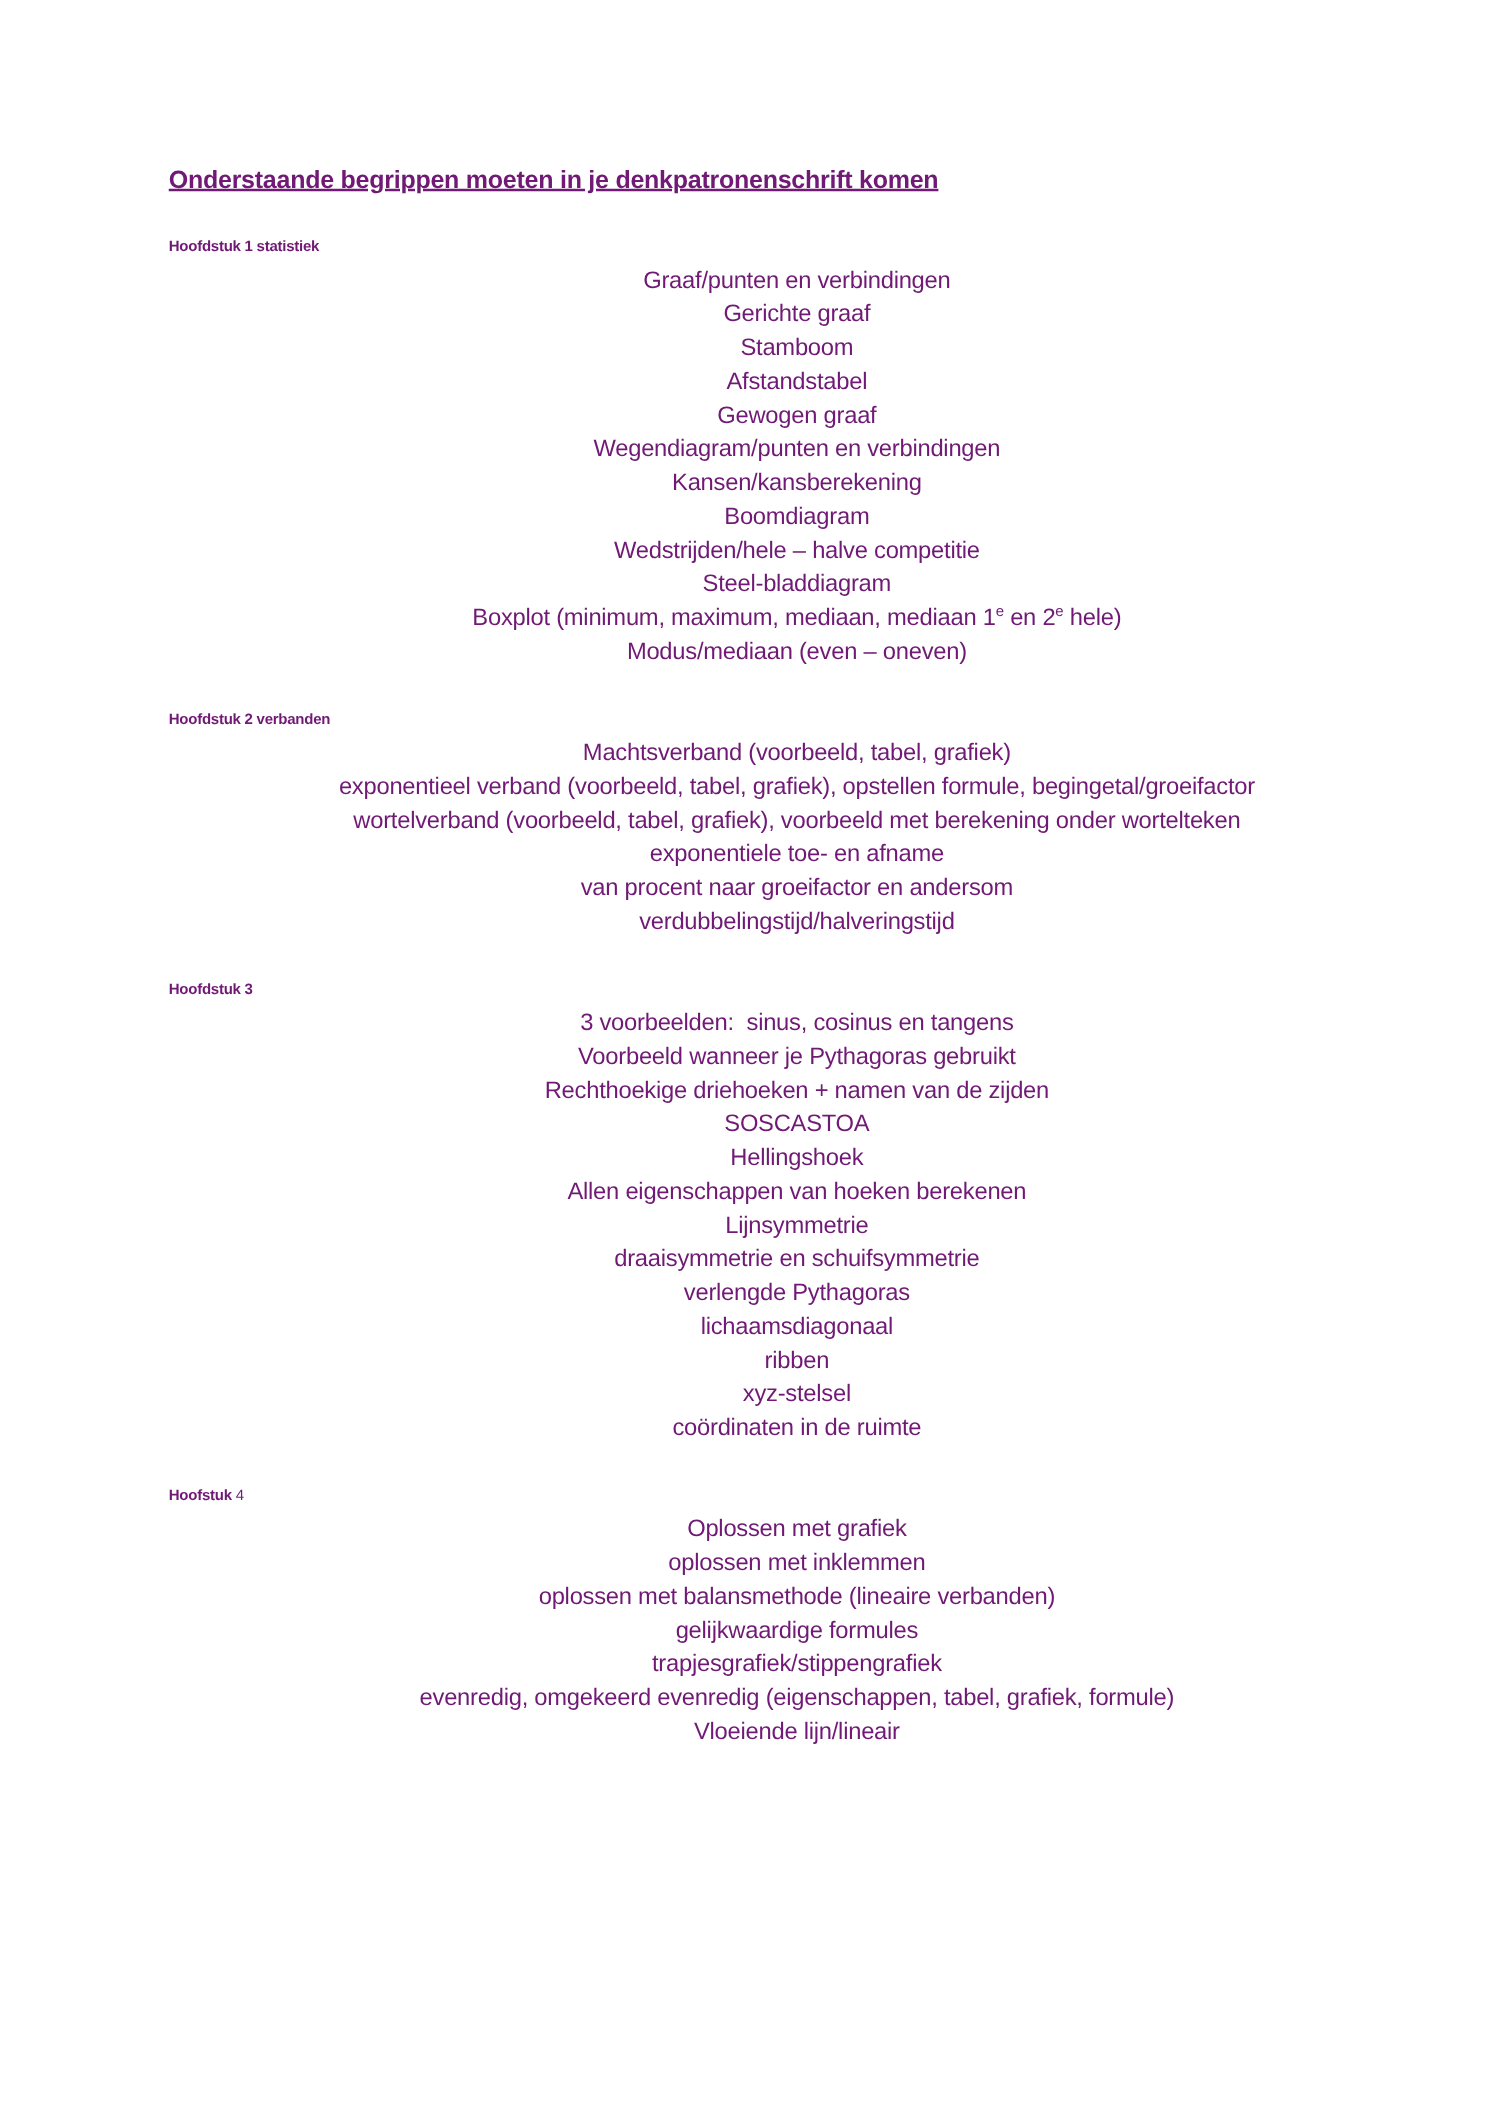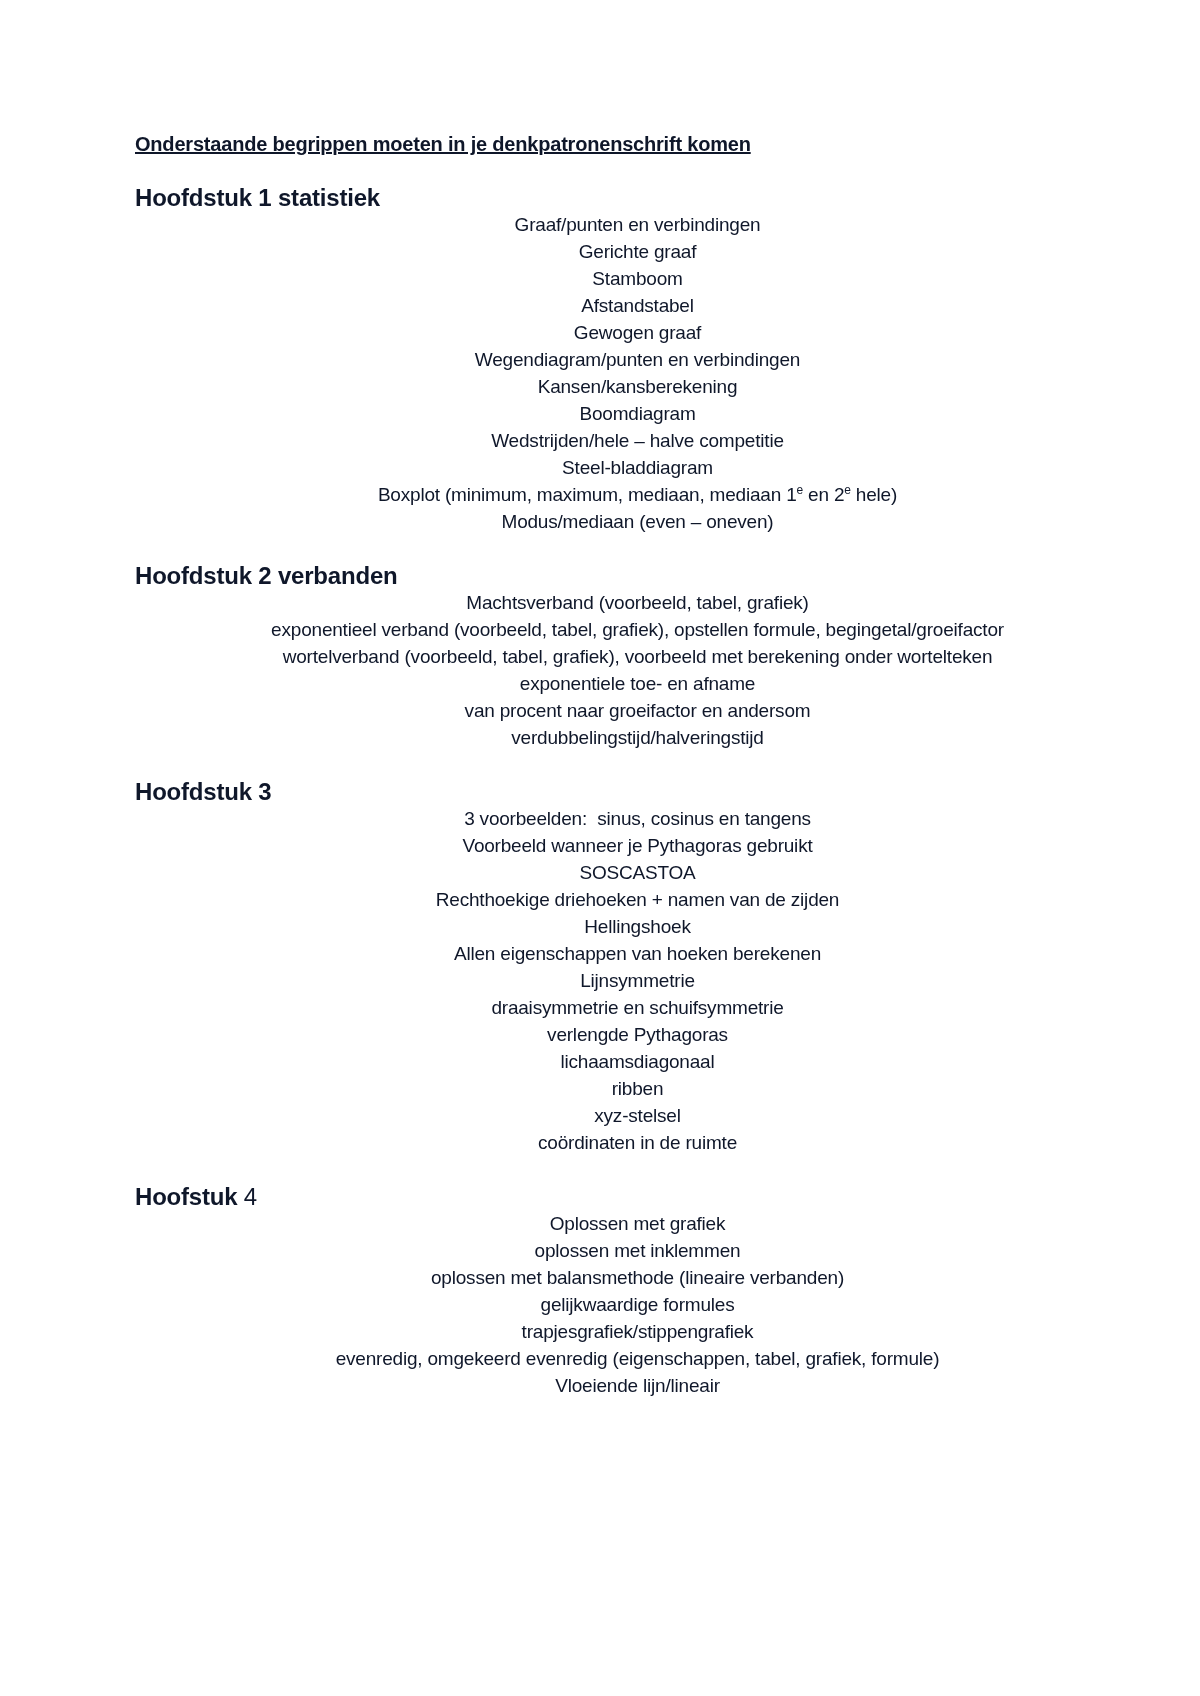--- a/index.html
+++ b/index.html
@@ -2,37 +2,37 @@
 <html><head>
 <meta charset="utf-8">
 <style>
   * { box-sizing: border-box; }
   html, body { margin: 0; padding: 0; background: #ffffff; }
   .page {
     position: relative;
     width: 1200px;
     height: 1696px;
     background: #ffffff;
-    color: #0f172a;
+    color: #701a75;
     font-family: "Liberation Sans", "DejaVu Sans", sans-serif;
     padding: 131px 60px 0 135px;
     overflow: hidden;
   }
   .doc-title {
     font-size: 20px;
     font-weight: bold;
     text-decoration: underline;
     line-height: 27px;
     margin: 0 0 26px 0;
     letter-spacing: -0.2px;
     white-space: pre-wrap;
   }
   .section { margin: 0 0 27px 0; }
   .section-heading {
-    font-size: 24px;
+    font-size: 12px;
     line-height: 27px;
     letter-spacing: -0.2px;
     white-space: pre-wrap;
   }
   .section-heading .bold { font-weight: bold; }
   .line {
     font-size: 19px;
     line-height: 27px;
     letter-spacing: -0.2px;
     white-space: pre-wrap;
@@ -74,22 +74,22 @@
     <div class="line">wortelverband (voorbeeld, tabel, grafiek), voorbeeld met berekening onder wortelteken</div>
     <div class="line">exponentiele toe- en afname</div>
     <div class="line">van procent naar groeifactor en andersom</div>
     <div class="line">verdubbelingstijd/halveringstijd</div>
   </div>
 
   <div class="section">
     <div class="section-heading"><span class="bold">Hoofdstuk 3</span><span></span></div>
     <div class="line">3 voorbeelden:  sinus, cosinus en tangens</div>
     <div class="line">Voorbeeld wanneer je Pythagoras gebruikt</div>
+    <div class="line">Rechthoekige driehoeken + namen van de zijden</div>
     <div class="line">SOSCASTOA</div>
-    <div class="line">Rechthoekige driehoeken + namen van de zijden</div>
     <div class="line">Hellingshoek</div>
     <div class="line">Allen eigenschappen van hoeken berekenen</div>
     <div class="line">Lijnsymmetrie</div>
     <div class="line">draaisymmetrie en schuifsymmetrie</div>
     <div class="line">verlengde Pythagoras</div>
     <div class="line">lichaamsdiagonaal</div>
     <div class="line">ribben</div>
     <div class="line">xyz-stelsel</div>
     <div class="line">coördinaten in de ruimte</div>
   </div>

